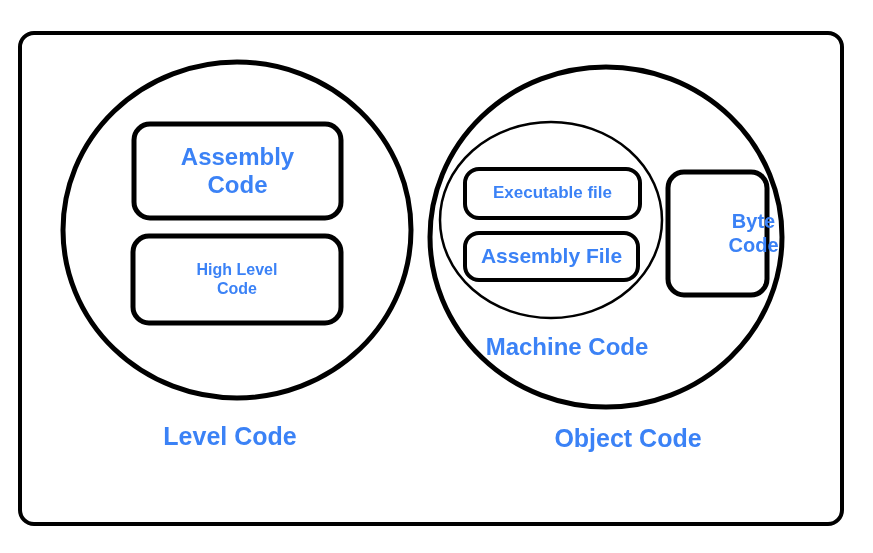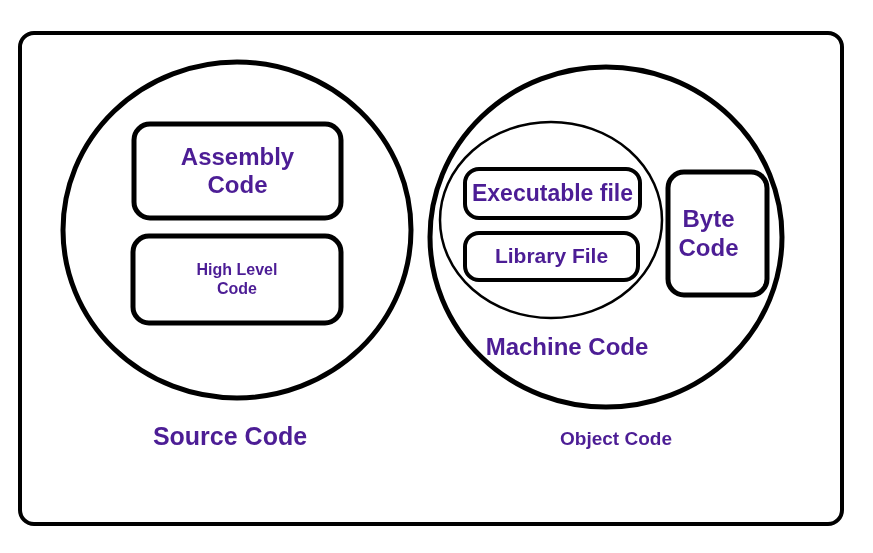--- a/index.html
+++ b/index.html
@@ -19,42 +19,42 @@
   }
   svg.layer {
     position: absolute;
     left: 0;
     top: 0;
     width: 873px;
     height: 553px;
   }
   .lbl {
     position: absolute;
-    color: #4c1d95;
+    color: #3b82f6;
     font-weight: bold;
     text-align: center;
     line-height: 1.18;
     white-space: pre-line;
     user-select: none;
   }
   .lbl-box {
     display: flex;
     align-items: center;
     justify-content: center;
     flex-direction: column;
   }
   
   #assembly-code-label   { left: 134px; top: 124px; width: 207px; height: 94px;  font-size: 24px; }
   #high-level-code-label { left: 133px; top: 236px; width: 208px; height: 87px;  font-size: 16px; }
-  #executable-file-label { left: 465px; top: 169px; width: 175px; height: 49px;  font-size: 23px; }
+  #executable-file-label { left: 465px; top: 169px; width: 175px; height: 49px;  font-size: 17px; }
   #library-file-label    { left: 465px; top: 233px; width: 173px; height: 47px;  font-size: 21px; }
-  #byte-code-label       { left: 659px; top: 172px; width: 99px;  height: 123px; font-size: 24px; }
+  #byte-code-label       { left: 704px; top: 172px; width: 99px;  height: 123px; font-size: 20px; }
   #source-code-label     { left: 130px; top: 421px; width: 200px; height: 32px;  font-size: 25px; }
   #machine-code-label    { left: 467px; top: 331px; width: 200px; height: 32px;  font-size: 24px; }
-  #object-code-label     { left: 516px; top: 423px; width: 200px; height: 32px;  font-size: 19px; }
+  #object-code-label     { left: 528px; top: 423px; width: 200px; height: 32px;  font-size: 25px; }
 </style>
 </head>
 <body>
 
 <div id="canvas">
 
   <svg class="layer" viewBox="0 0 873 553" xmlns="http://www.w3.org/2000/svg">
 
     <rect x="20" y="33" width="822" height="491" rx="14" ry="14" fill="none" stroke="#000000" stroke-width="4"></rect>
 
@@ -76,24 +76,24 @@
   </svg>
 
   <div class="lbl lbl-box" id="assembly-code-label">Assembly
 Code</div>
 
   <div class="lbl lbl-box" id="high-level-code-label">High Level
 Code</div>
 
   <div class="lbl lbl-box" id="executable-file-label">Executable file</div>
 
-  <div class="lbl lbl-box" id="library-file-label">Library File</div>
+  <div class="lbl lbl-box" id="library-file-label">Assembly File</div>
 
   <div class="lbl lbl-box" id="byte-code-label">Byte
 Code</div>
 
-  <div class="lbl lbl-box" id="source-code-label">Source Code</div>
+  <div class="lbl lbl-box" id="source-code-label">Level Code</div>
 
   <div class="lbl lbl-box" id="machine-code-label">Machine Code</div>
 
   <div class="lbl lbl-box" id="object-code-label">Object Code</div>
 
 </div>
 
 </body></html>

